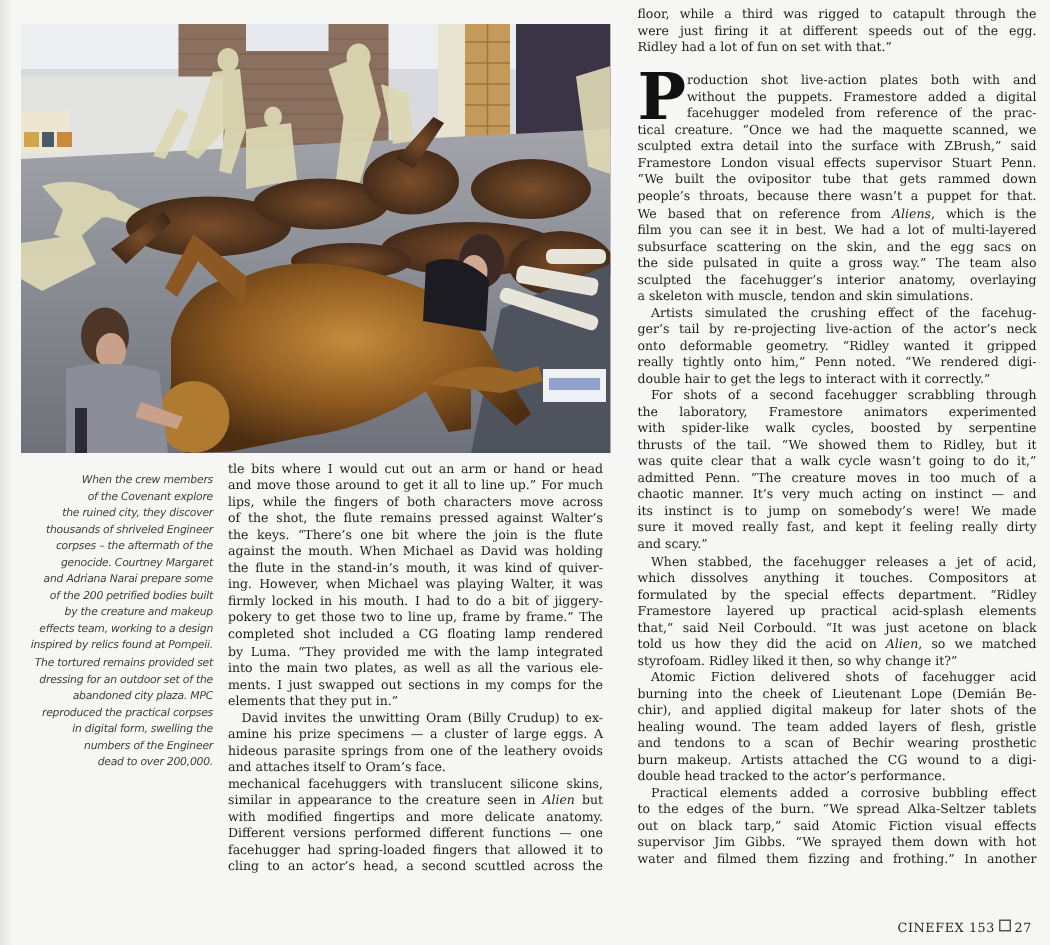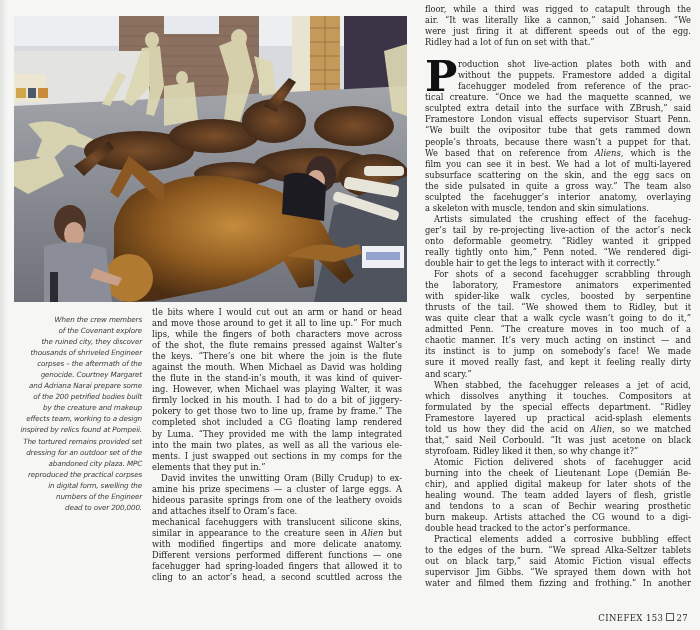--- a/index.html
+++ b/index.html
@@ -275,21 +275,20 @@
     <span class="line"><span>similar in appearance to the creature seen in </span><em>Alien</em><span> but</span></span>
     <span class="line">with modified fingertips and more delicate anatomy.</span>
     <span class="line">Different versions performed different functions — one</span>
     <span class="line">facehugger had spring-loaded fingers that allowed it to</span>
     <span class="line">cling to an actor’s head, a second scuttled across the</span>
   </div>
 
 <div class="col col-right">
   <div>
       <span class="line">floor, while a third was rigged to catapult through the</span>
-      <span class="line">air. “It was literally like a cannon,” said Johansen. “We</span>
       <span class="line">were just firing it at different speeds out of the egg.</span>
       <span class="line last">Ridley had a lot of fun on set with that.”</span>
     </div>
   <span class="para-gap"></span>
   <div class="dropcap-block">
     <span class="dropcap">P</span>
     <div>
         <span class="line dc">roduction shot live-action plates both with and</span>
         <span class="line dc">without the puppets. Framestore added a digital</span>
         <span class="line dc">facehugger modeled from reference of the prac-</span>
@@ -312,29 +311,29 @@
       <span class="line">onto deformable geometry. “Ridley wanted it gripped</span>
       <span class="line">really tightly onto him,” Penn noted. “We rendered digi-</span>
       <span class="line last">double hair to get the legs to interact with it correctly.”</span>
       <span class="line indent">For shots of a second facehugger scrabbling through</span>
       <span class="line">the laboratory, Framestore animators experimented</span>
       <span class="line">with spider-like walk cycles, boosted by serpentine</span>
       <span class="line">thrusts of the tail. “We showed them to Ridley, but it</span>
       <span class="line">was quite clear that a walk cycle wasn’t going to do it,”</span>
       <span class="line">admitted Penn. “The creature moves in too much of a</span>
       <span class="line">chaotic manner. It’s very much acting on instinct — and</span>
-      <span class="line">its instinct is to jump on somebody’s face! We made</span>
+      <span class="line">its instinct is to jump on somebody’s were! We made</span>
       <span class="line">sure it moved really fast, and kept it feeling really dirty</span>
       <span class="line last">and scary.”</span>
       <span class="line indent">When stabbed, the facehugger releases a jet of acid,</span>
       <span class="line">which dissolves anything it touches. Compositors at</span>
       <span class="line">formulated by the special effects department. “Ridley</span>
       <span class="line">Framestore layered up practical acid-splash elements</span>
+      <span class="line">that,” said Neil Corbould. “It was just acetone on black</span>
       <span class="line"><span>told us how they did the acid on </span><em>Alien</em><span>, so we matched</span></span>
-      <span class="line">that,” said Neil Corbould. “It was just acetone on black</span>
       <span class="line last">styrofoam. Ridley liked it then, so why change it?”</span>
       <span class="line indent">Atomic Fiction delivered shots of facehugger acid</span>
       <span class="line">burning into the cheek of Lieutenant Lope (Demián Be-</span>
       <span class="line">chir), and applied digital makeup for later shots of the</span>
       <span class="line">healing wound. The team added layers of flesh, gristle</span>
       <span class="line">and tendons to a scan of Bechir wearing prosthetic</span>
       <span class="line">burn makeup. Artists attached the CG wound to a digi-</span>
       <span class="line last">double head tracked to the actor’s performance.</span>
       <span class="line indent">Practical elements added a corrosive bubbling effect</span>
       <span class="line">to the edges of the burn. “We spread Alka-Seltzer tablets</span>

